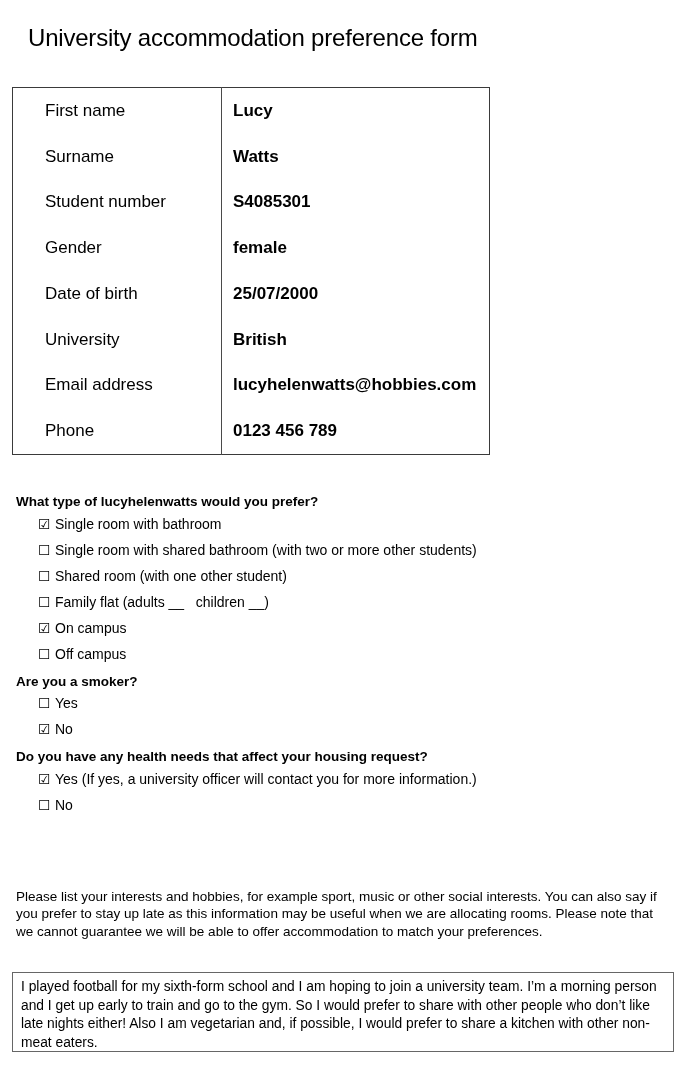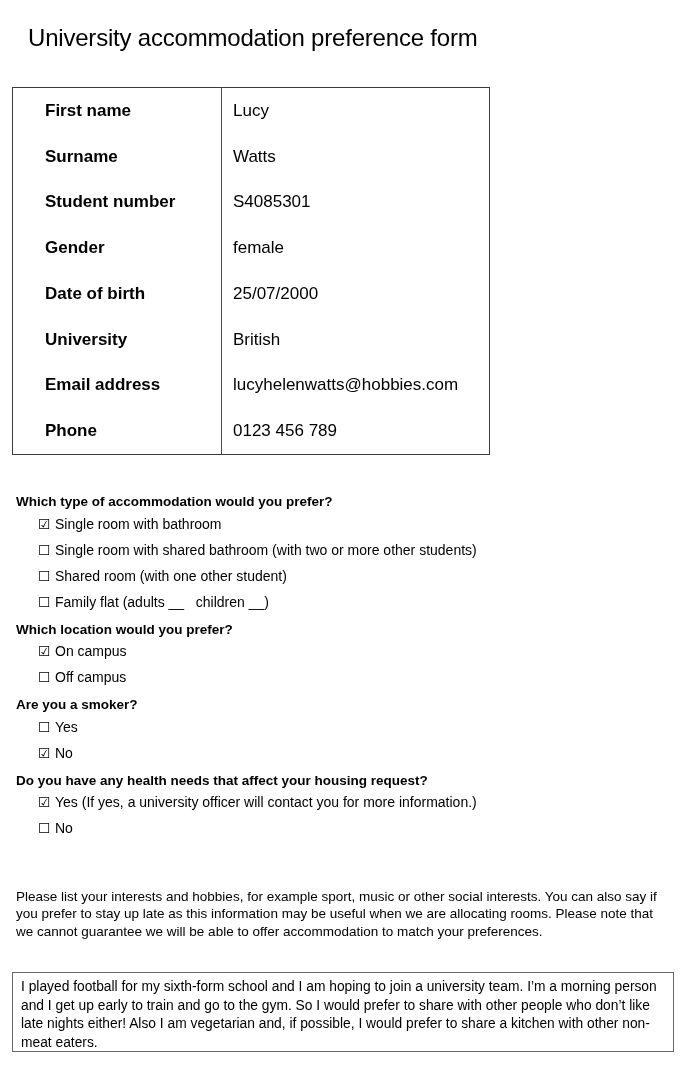--- a/index.html
+++ b/index.html
@@ -47,26 +47,26 @@
   .details-table td {
     border: none;
     padding: 0 0 0 9px;
     height: 45.7px;
     vertical-align: middle;
     font-size: 17px;
     line-height: 1.15;
   }
   .details-table td.label {
     width: 176px;
-    font-weight: bold;
+    font-weight: normal;
     border-right: 1.3px solid #4a4a4a;
     padding-left: 32px;
   }
   .details-table td.value {
-    font-weight: normal;
+    font-weight: bold;
     padding-left: 11px;
     margin-left: 23px;
   }
 
   
   .questions {
     position: absolute;
     left: 16px;
     top: 495px;
     width: 660px;
@@ -167,40 +167,39 @@
         </tr>
         <tr>
           <td class="label">Phone</td>
           <td class="value">0123 456 789</td>
         </tr>
       </tbody>
   </table>
 
   <div class="questions">
       <div class="q-block">
-        <div class="q-heading">Which type of accommodation would you prefer?</div>
+        <div class="q-heading">What type of lucyhelenwatts would you prefer?</div>
         <div class="opt-row">
           <span class="opt-box">☑</span>
           <span class="opt-label">Single room with bathroom</span>
         </div>
         <div class="opt-row">
           <span class="opt-box">☐</span>
           <span class="opt-label">Single room with shared bathroom (with two or more other students)</span>
         </div>
         <div class="opt-row">
           <span class="opt-box">☐</span>
           <span class="opt-label">Shared room (with one other student)</span>
         </div>
         <div class="opt-row">
           <span class="opt-box">☐</span>
           <span class="opt-label">Family flat (adults __   children __)</span>
         </div>
       </div>
       <div class="q-block">
-        <div class="q-heading">Which location would you prefer?</div>
         <div class="opt-row">
           <span class="opt-box">☑</span>
           <span class="opt-label">On campus</span>
         </div>
         <div class="opt-row">
           <span class="opt-box">☐</span>
           <span class="opt-label">Off campus</span>
         </div>
       </div>
       <div class="q-block">

